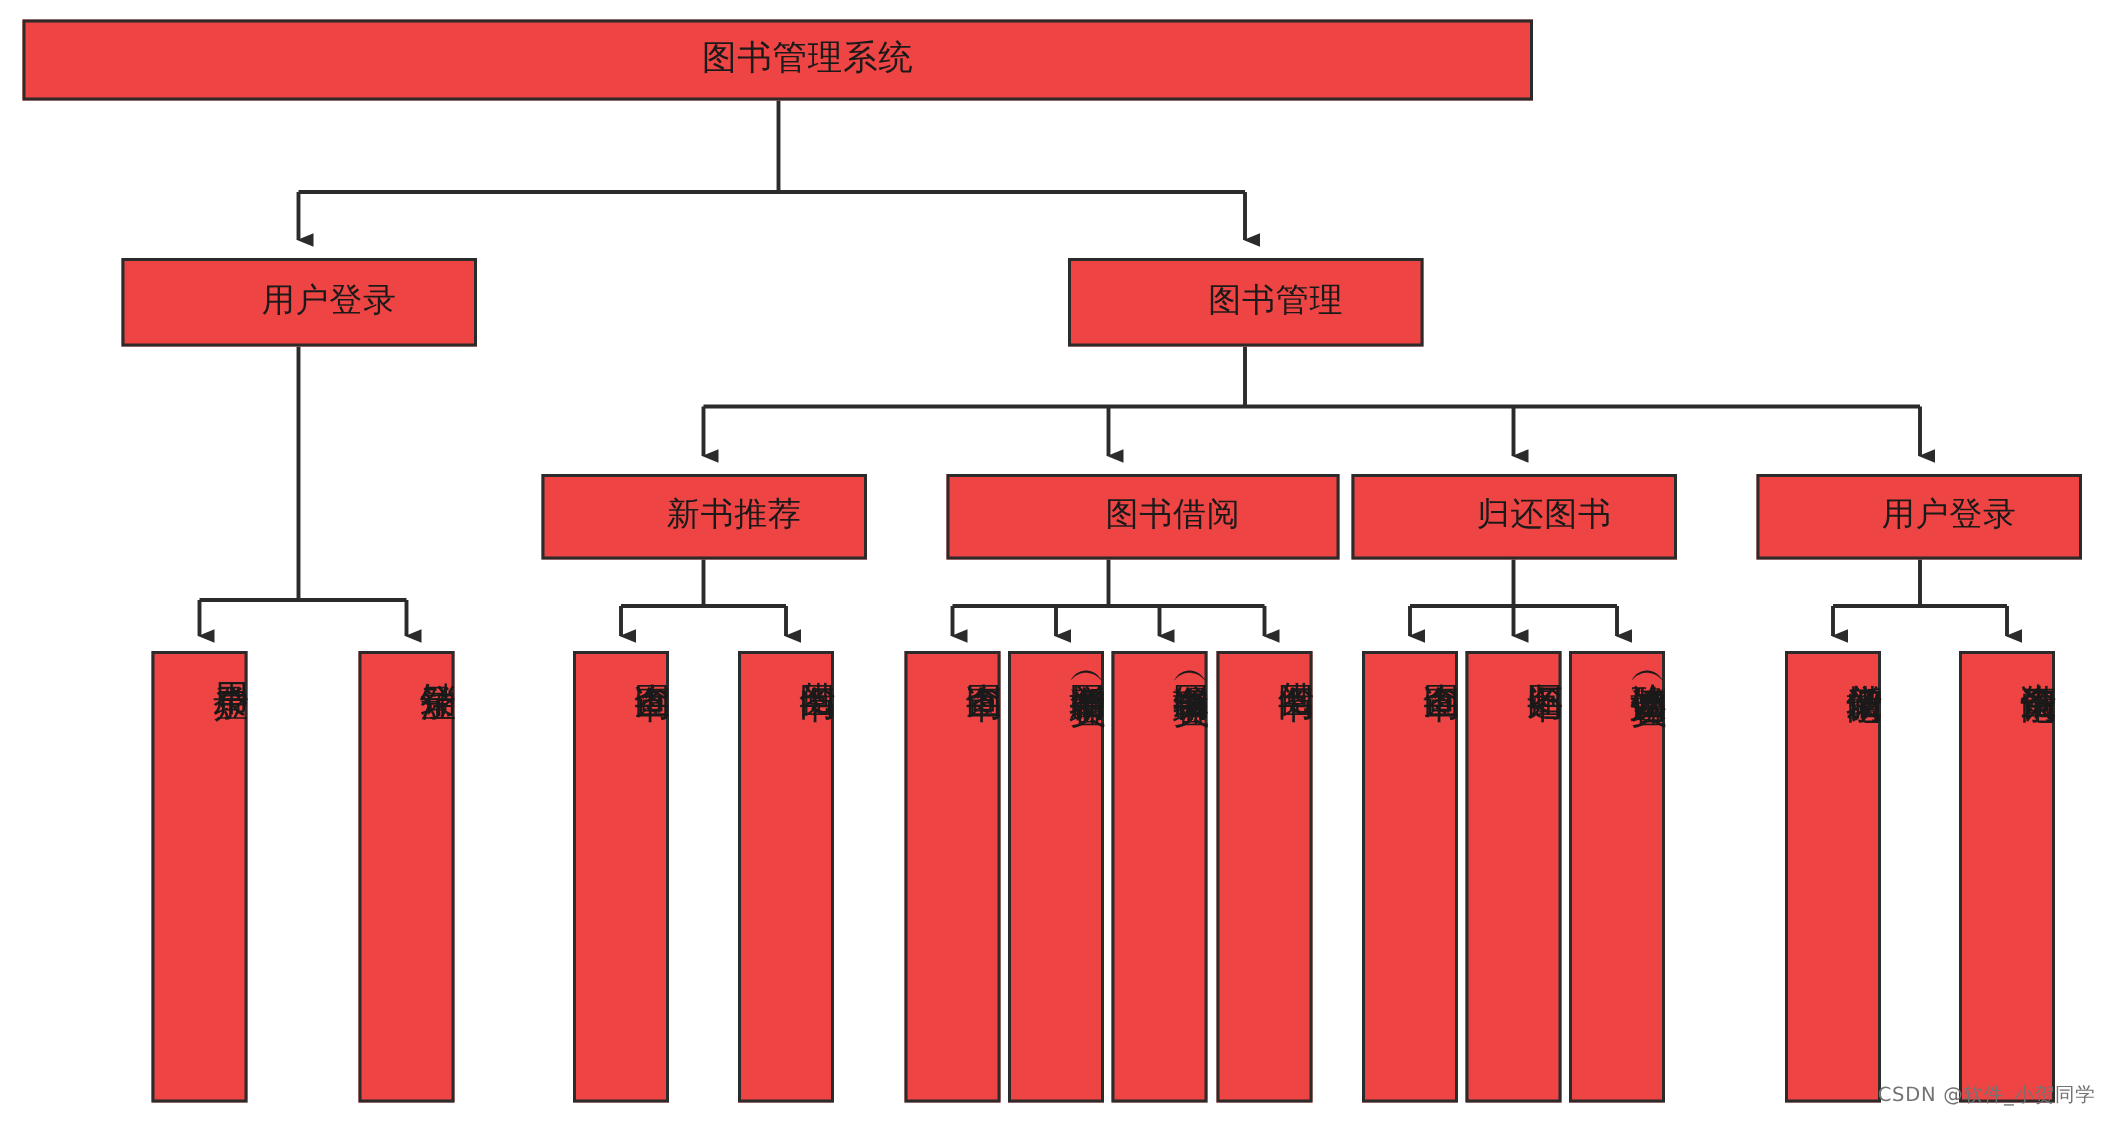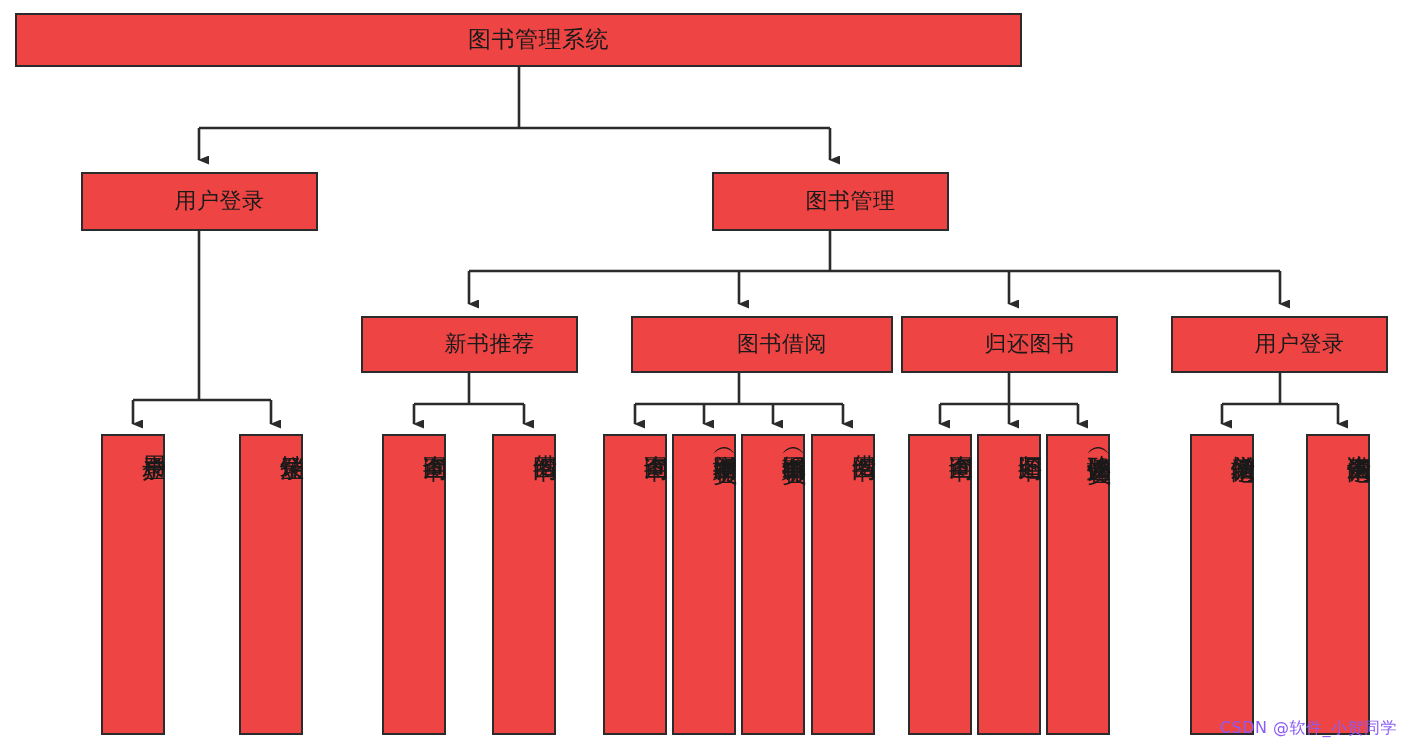--- a/index.html
+++ b/index.html
@@ -61,22 +61,22 @@
     line-height: 1.16;
     letter-spacing: 1px;
     margin: 0 auto;
     white-space: normal;
     max-height: 100%;
   }
   #watermark {
     position: absolute;
     right: 8px;
     bottom: 8px;
-    font-size: 16px;
-    color: #8b5cf6;
+    font-size: 13px;
+    color: #737373;
     letter-spacing: 0.5px;
     z-index: 5;
     user-select: none;
     white-space: nowrap;
   }
 </style>
 </head>
 <body>
 
 <div id="diagram-root">

